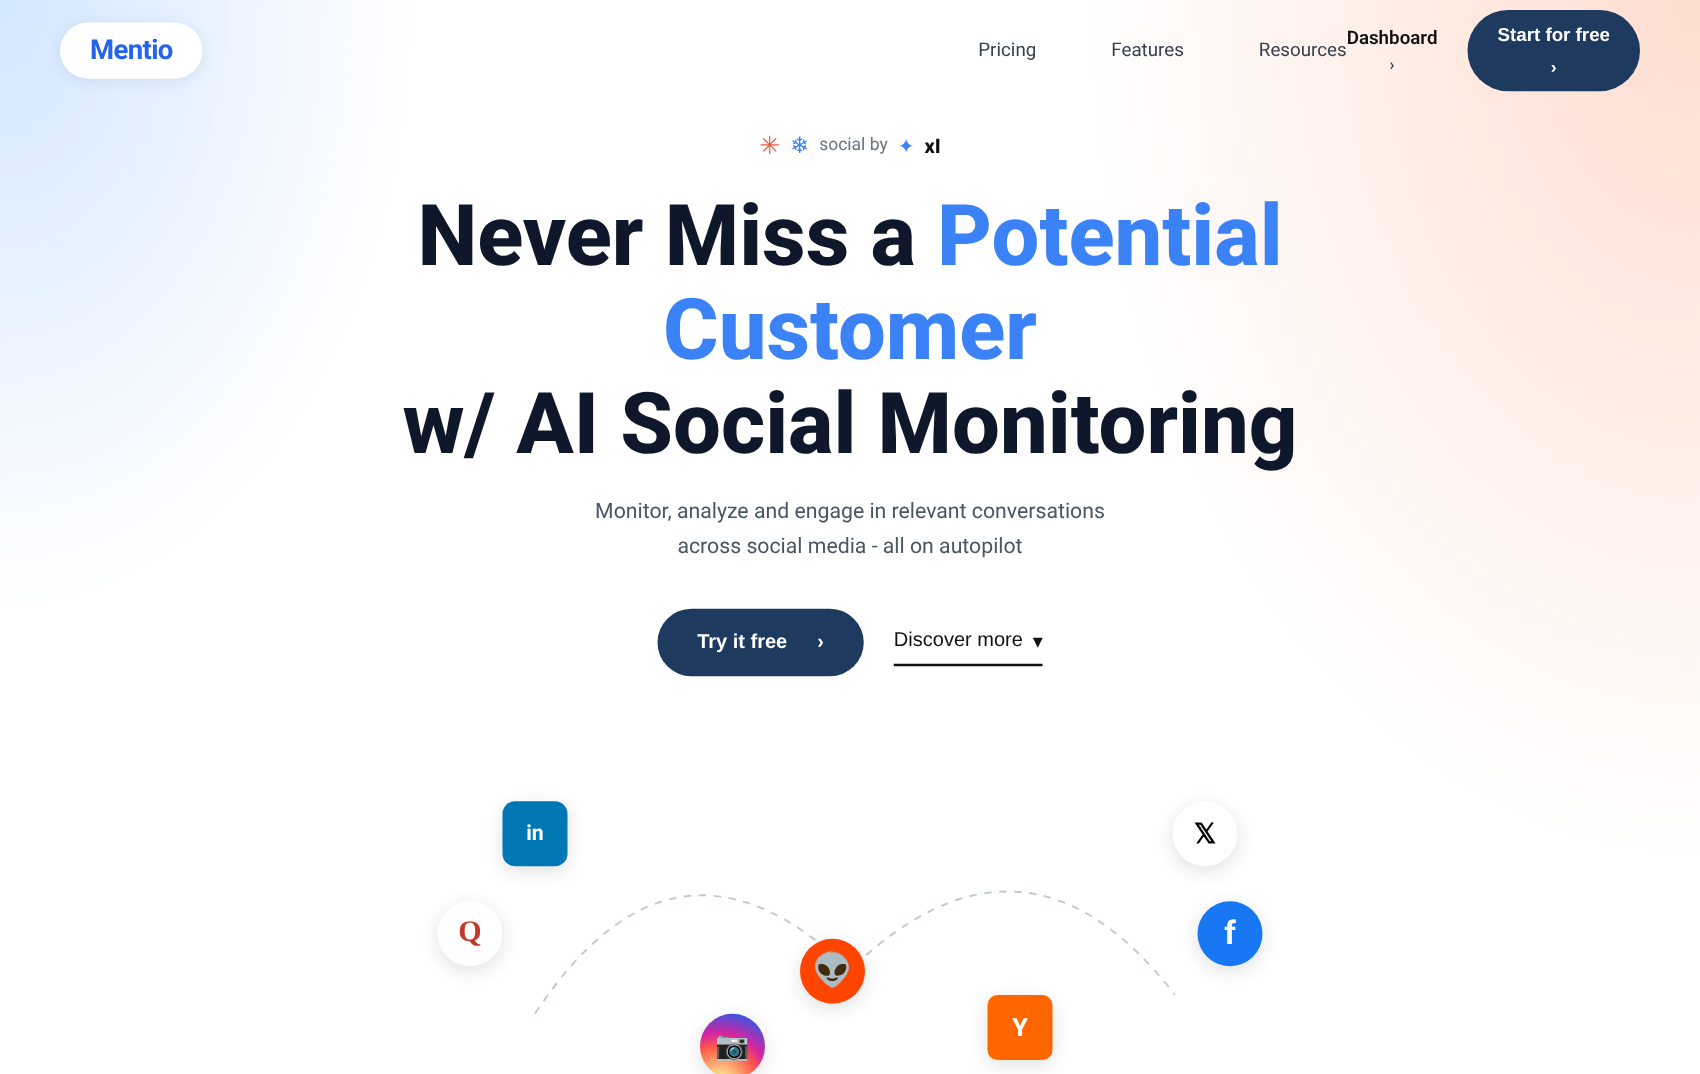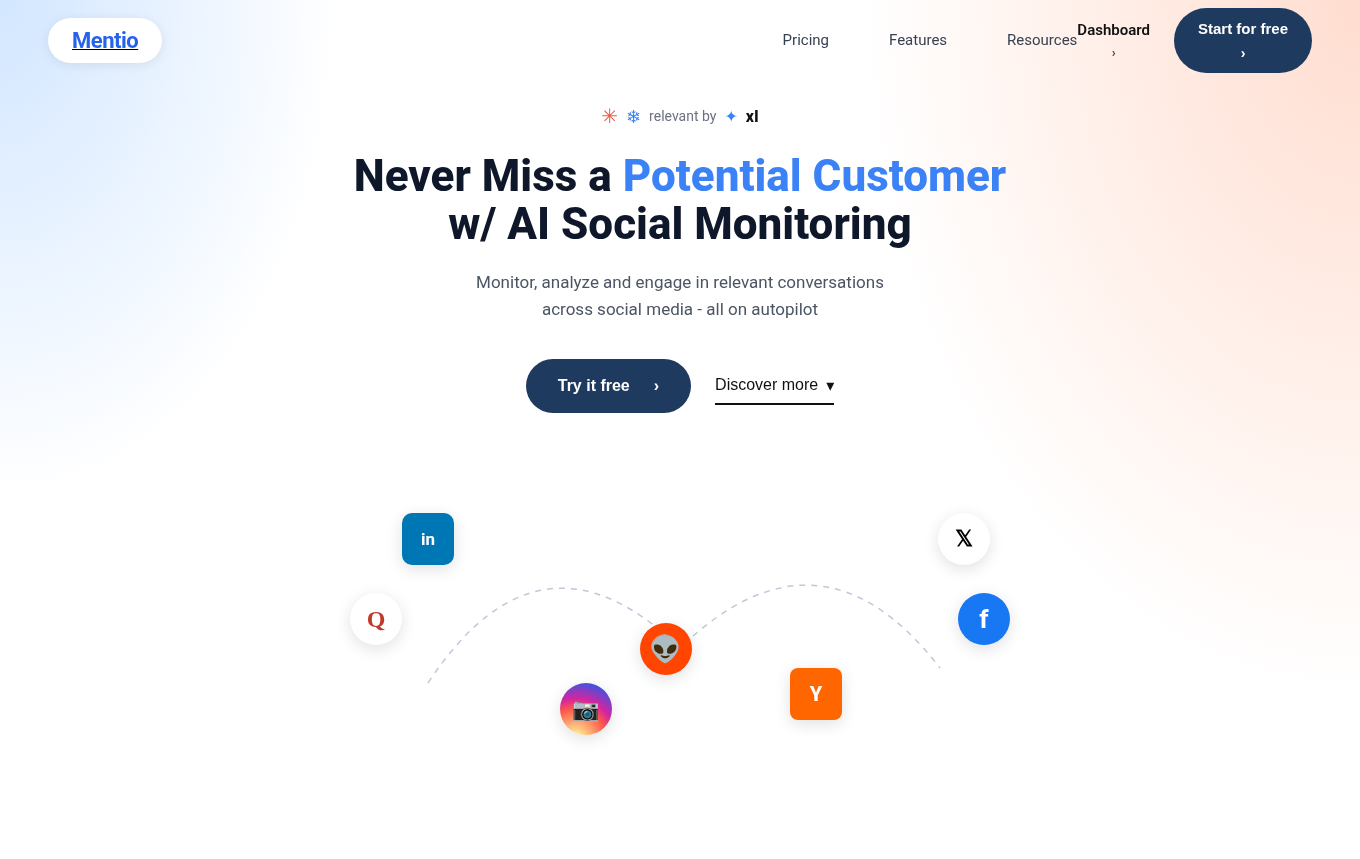--- a/index.html
+++ b/index.html
@@ -45,21 +45,20 @@
       padding: 0 48px;
       height: 80px;
     }
 
     .logo-wrapper {
       background: #fff;
       border-radius: 50px;
       padding: 10px 24px;
       box-shadow: 0 2px 12px rgba(0,0,0,0.08);
       margin-right: auto;
-      text-decoration: underline;
     }
 
     .logo {
       font-size: 22px;
       font-weight: 700;
       color: #2563eb;
       letter-spacing: -0.5px;
     }
 
     .nav-links {
@@ -146,21 +145,21 @@
     }
 
     .xl-badge {
       font-size: 16px;
       font-weight: 800;
       color: #111;
     }
 
     
     .hero-heading {
-      font-size: 44px;
+      font-size: 68px;
       font-weight: 800;
       line-height: 1.1;
       color: #0f172a;
       max-width: 900px;
       margin-bottom: 20px;
     }
 
     .hero-heading .highlight {
       color: #3b82f6;
     }
@@ -273,21 +272,21 @@
     <span>Start for free</span>
     <span class="arrow">›</span>
   </button>
 </nav>
 
 <div class="hero">
 
   <div class="powered-by">
     <span class="powered-icon" style="color:#e85d4a;">✳</span>
     <span class="powered-icon" style="color:#3b82f6; font-size:18px;">❄</span>
-    <span class="powered-label">relevant by</span>
+    <span class="powered-label">social by</span>
     <span class="ai-icon">✦</span>
     <span class="xl-badge">xI</span>
   </div>
 
   <h1 class="hero-heading">
     <span>Never Miss a </span><span class="highlight">Potential Customer</span><br>
     <span>w/ AI Social Monitoring</span>
   </h1>
 
   <p class="hero-subtext">

